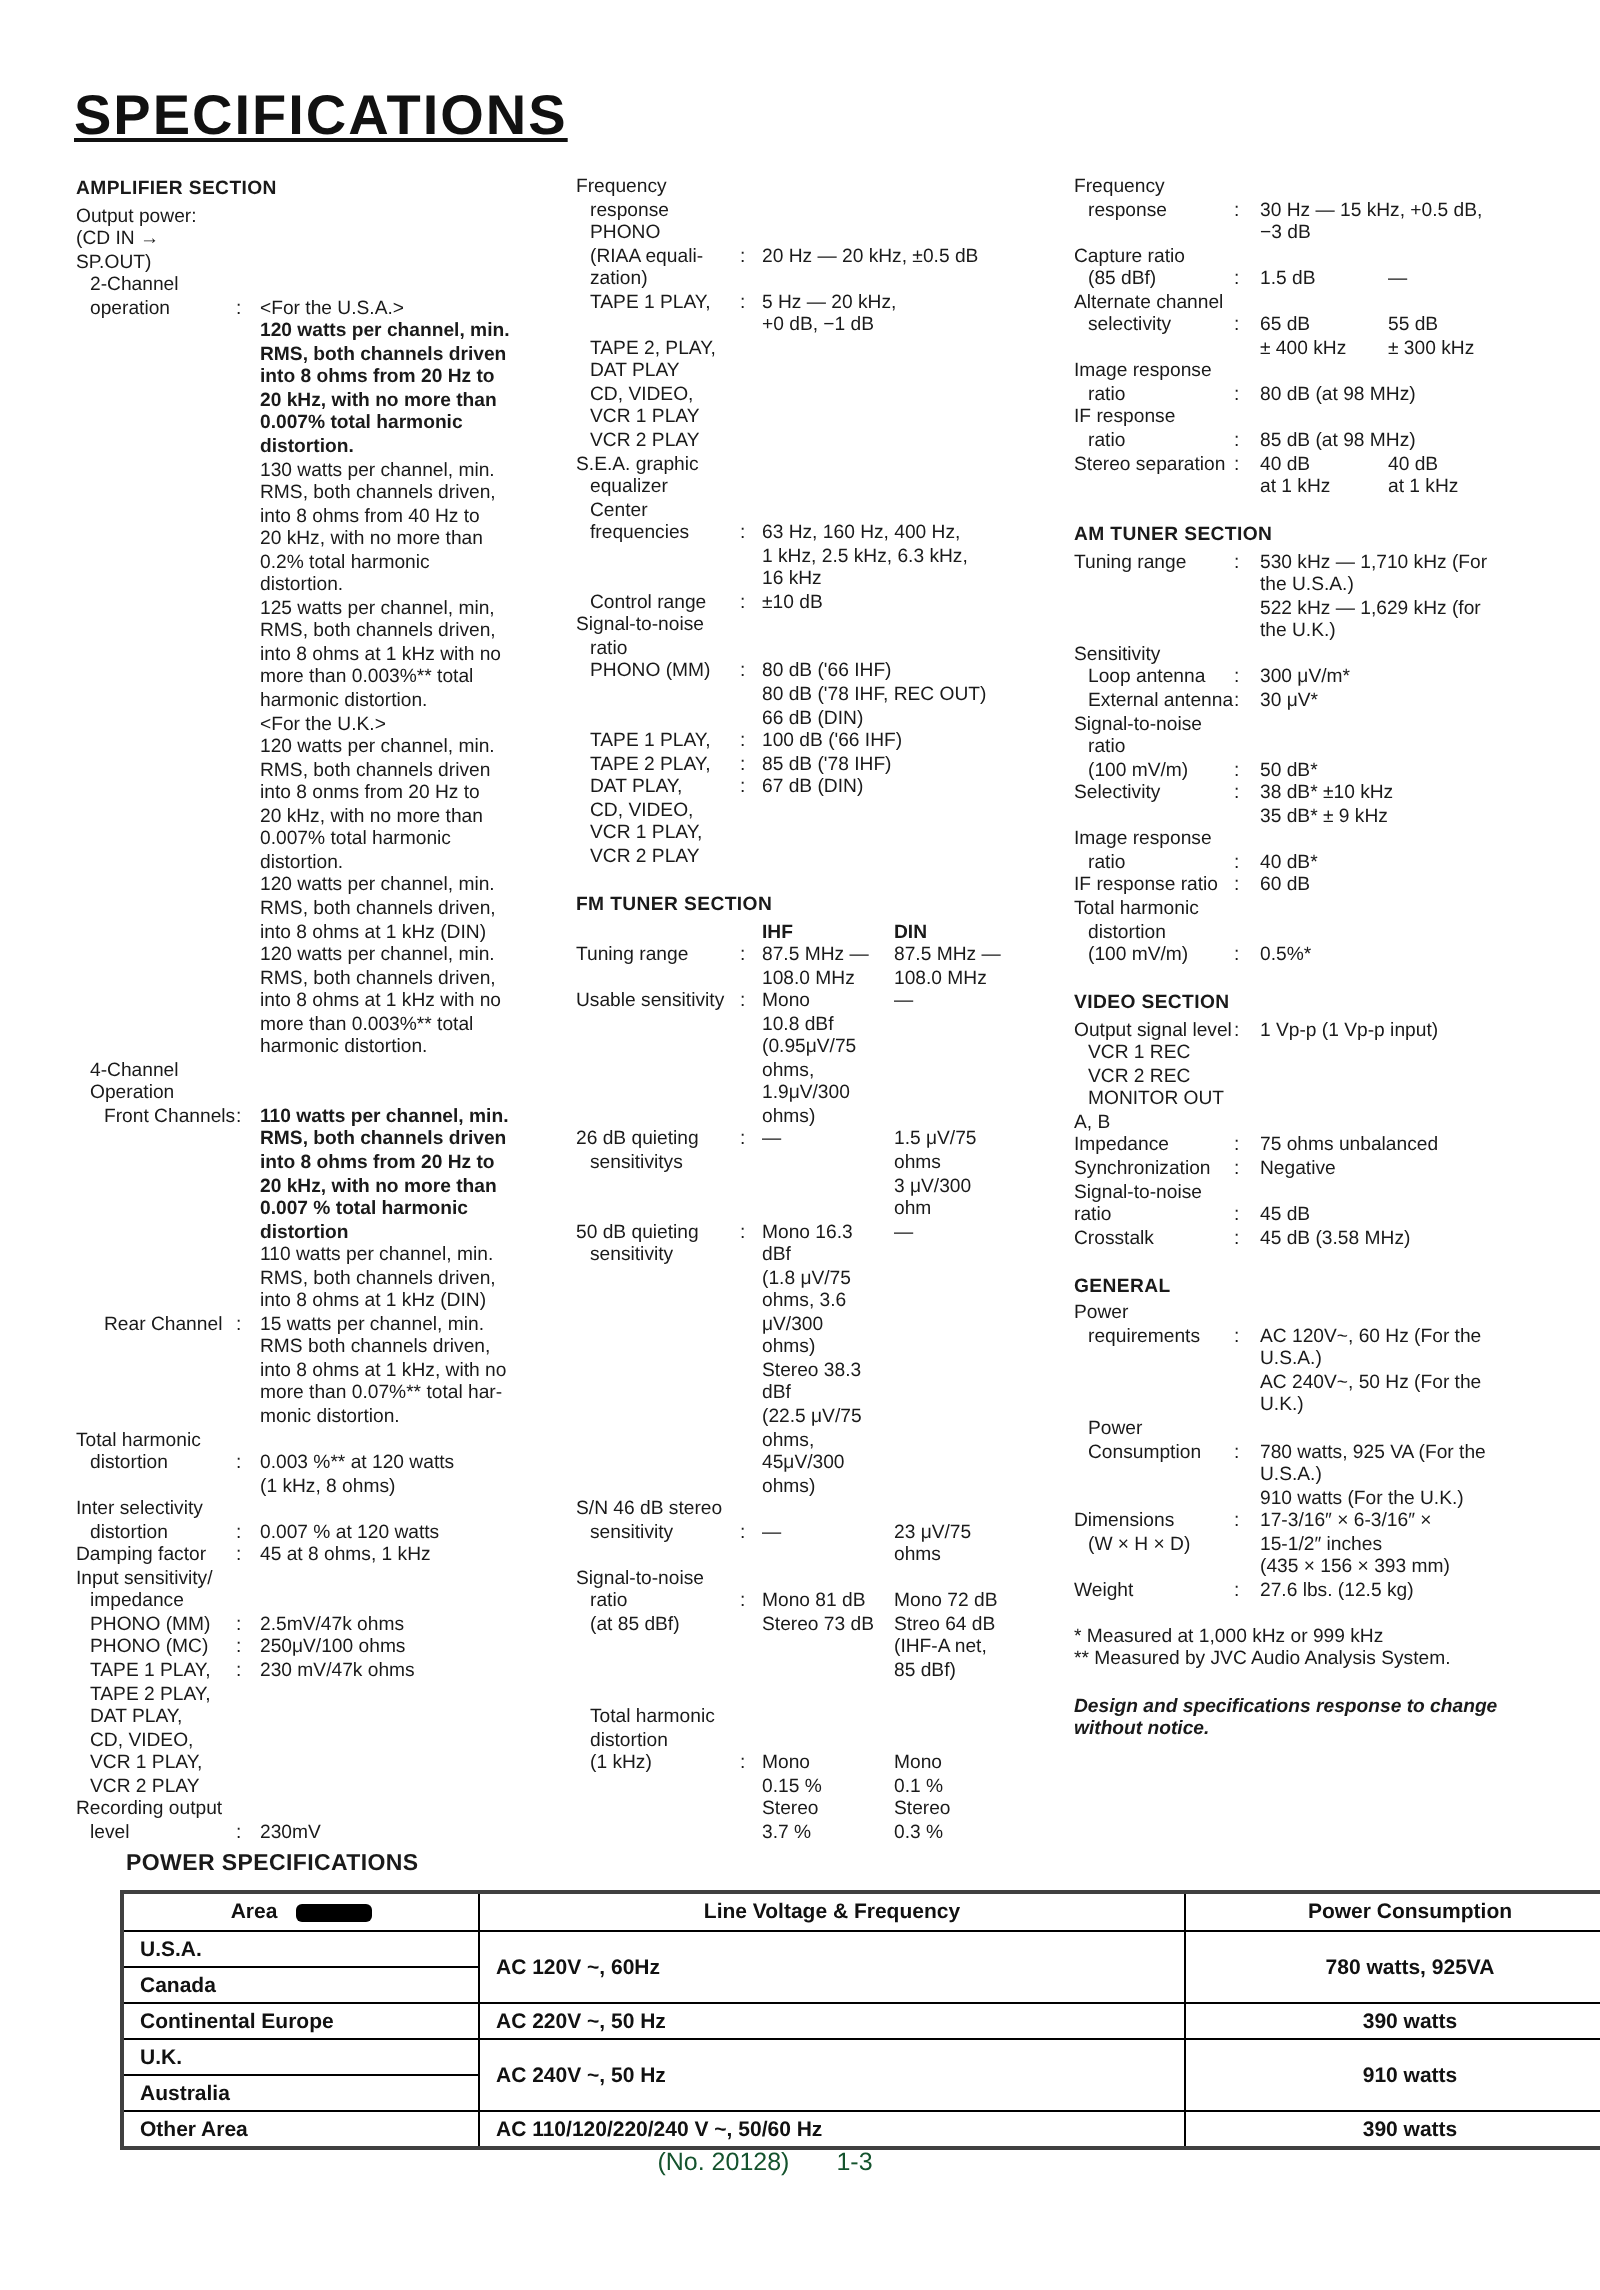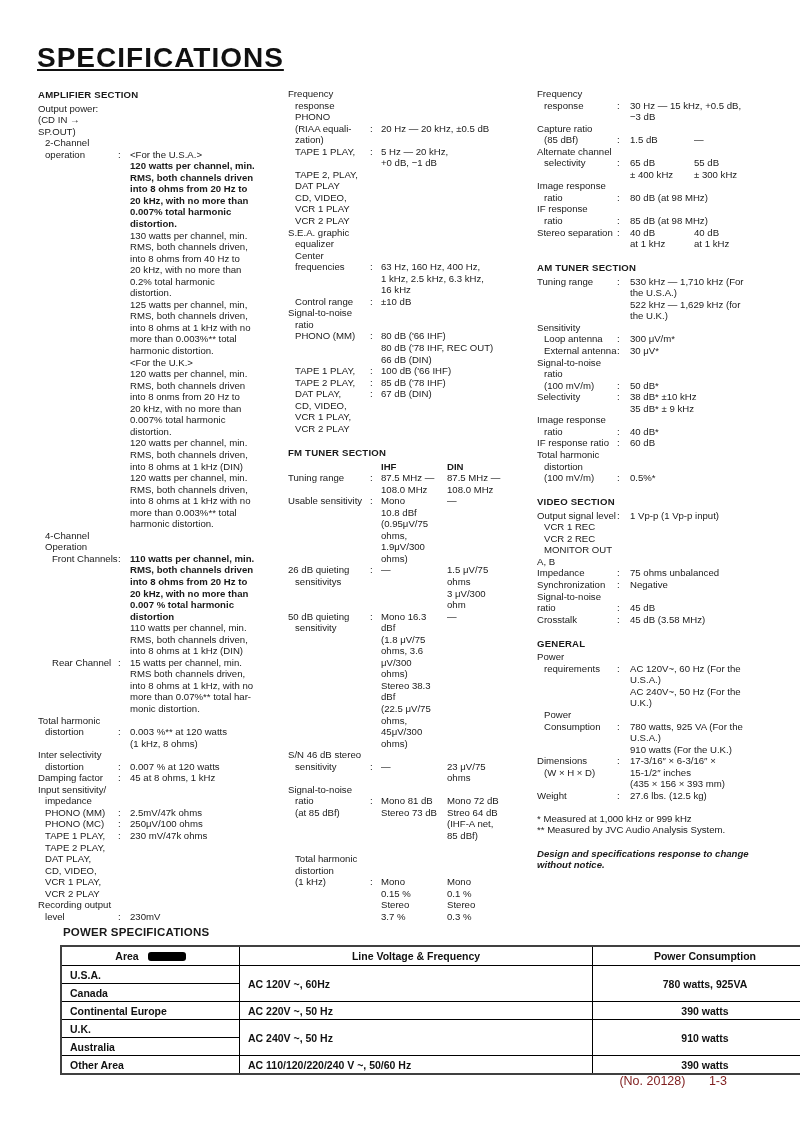--- a/index.html
+++ b/index.html
@@ -37,22 +37,22 @@
   .power-table th{font-weight:700;text-align:center;height:16px;}
   .th-area{width:165px;}
   .th-volt{width:340px;}
   .th-cons{width:212px;}
   .th-area .hflex{display:flex;align-items:center;justify-content:center;gap:9px;}
   .redact{display:inline-block;width:38px;height:9px;background:#000;border-radius:3px;}
   td.area{font-weight:700;height:15px;padding-left:8px;}
   td.volt{font-weight:700;padding-left:8px;}
   td.cons{font-weight:700;text-align:center;}
   
-  .footer{position:absolute;left:38px;top:1074px;width:737px;text-align:right;
-          padding-right:48px;box-sizing:border-box;font-size:12.5px;color:#7f1d1d;}
+  .footer{position:absolute;left:38px;top:1074px;width:737px;text-align:center;
+          padding-right:48px;box-sizing:border-box;font-size:12.5px;color:#14532d;}
   .footer .pageno{margin-left:20px;}
 </style>
 </head>
 <body>
 
 <div class="page">
 
   <h1 class="title">SPECIFICATIONS</h1>
 
   <div class="columns">

